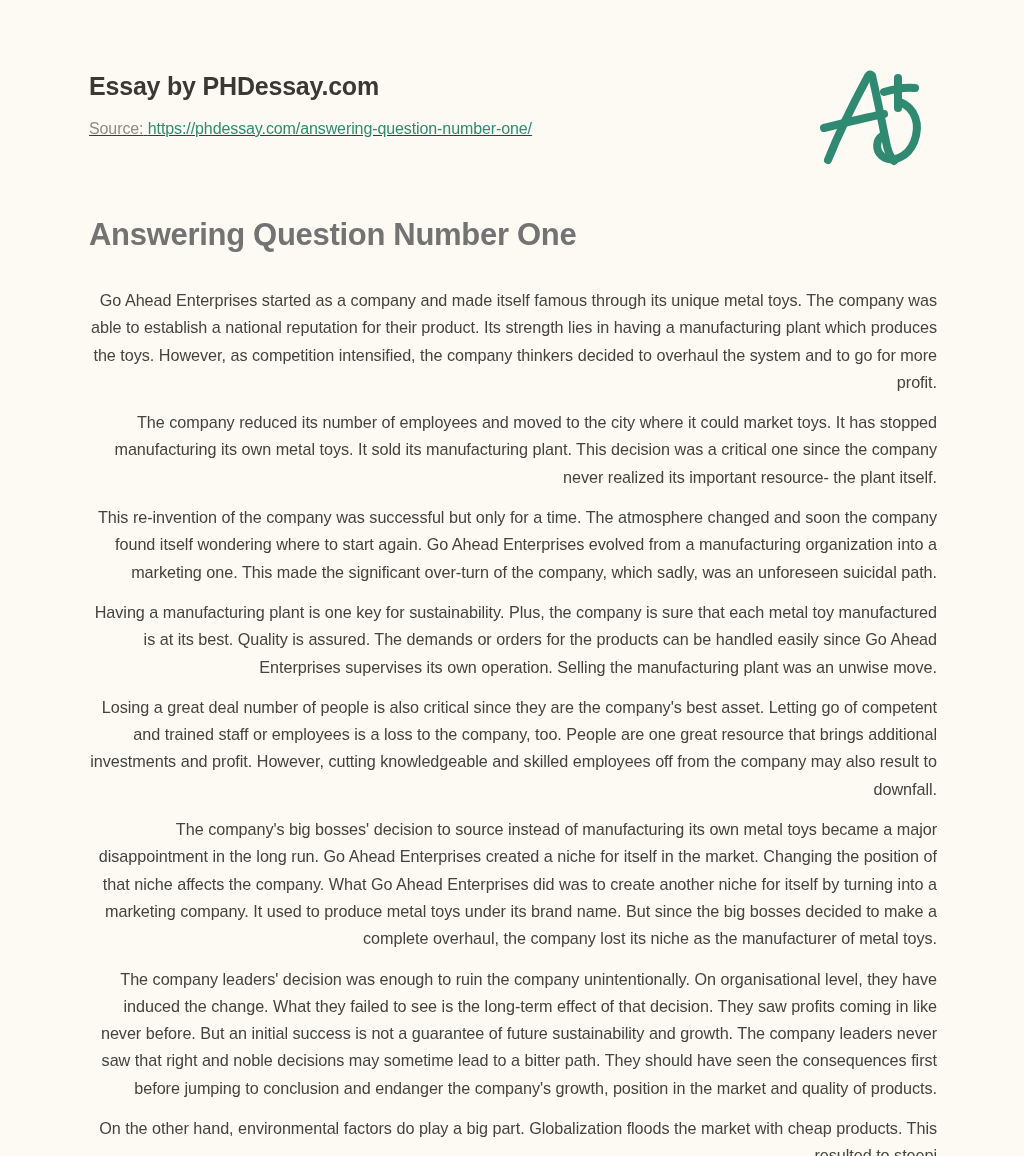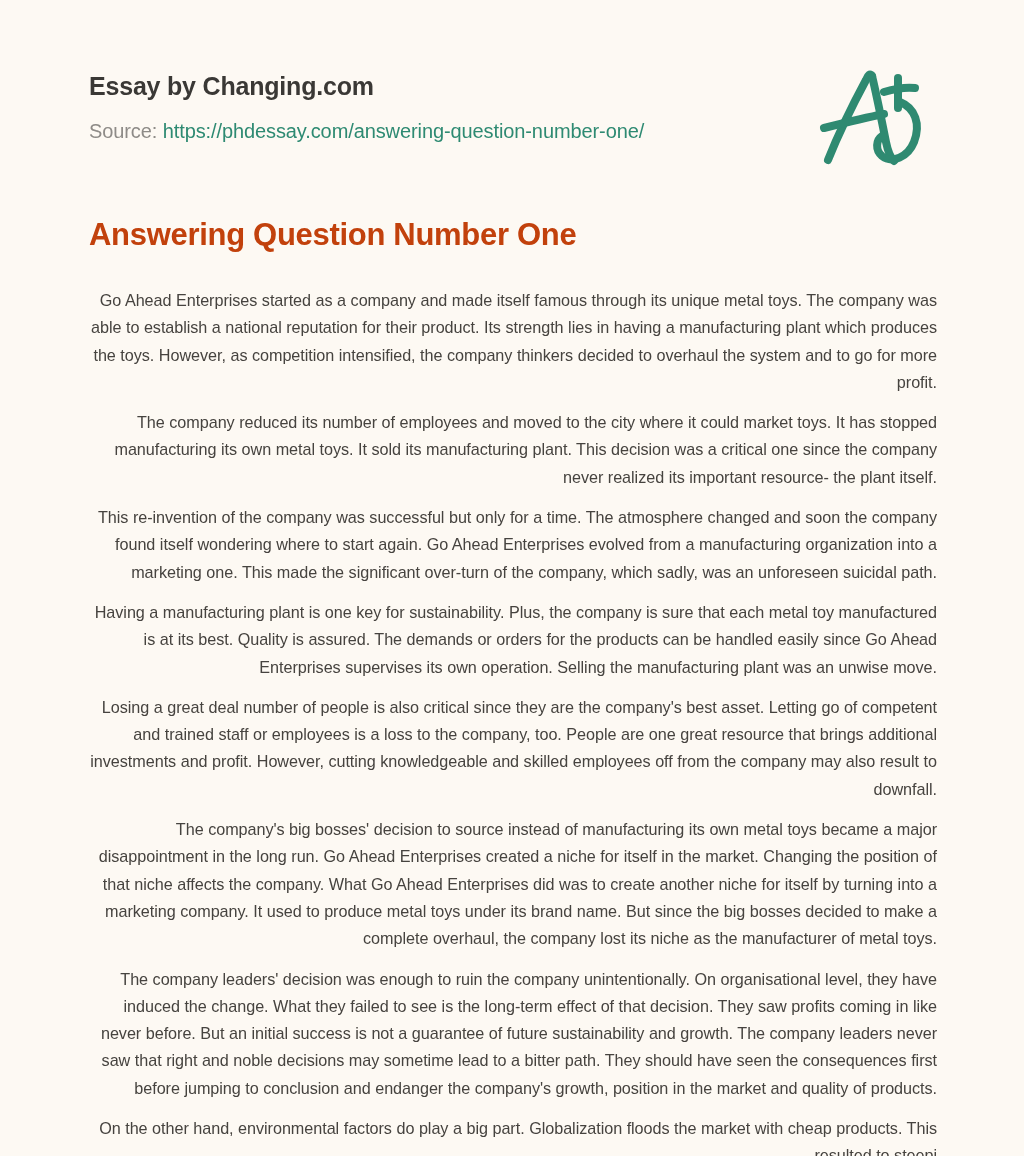--- a/index.html
+++ b/index.html
@@ -43,23 +43,24 @@
     font-weight: bold;
     letter-spacing: -0.2px;
     color: #3a3835;
     white-space: nowrap;
   }
 
   .source-line {
     position: absolute;
     left: 89px;
     top: 120px;
-    font-size: 20px;
+    font-size: 16px;
     white-space: nowrap;
     letter-spacing: -0.1px;
+    text-decoration: underline;
   }
 
   .source-label {
     color: #8e8b87;
   }
 
   .source-url {
     color: #2e8a72;
     text-decoration: none;
   }
@@ -80,21 +81,21 @@
     left: 89px;
     top: 215px;
     width: 848px;
   }
 
   .article-title {
     font-size: 31px;
     font-weight: bold;
     line-height: 40px;
     letter-spacing: -0.3px;
-    color: #c2410c;
+    color: #737373;
     margin-bottom: 32px;
   }
 
   .body-copy p {
     font-size: 16.2px;
     line-height: 27.3px;
     color: #46433f;
     letter-spacing: -0.05px;
     margin-bottom: 13px;
     text-align: right;
@@ -103,21 +104,21 @@
 
   .body-copy p:last-child { margin-bottom: 0; }
 </style>
 </head>
 <body>
 
 <div class="page">
 
   <header class="site-header">
 
-    <div class="brand-line">Essay by Changing.com</div>
+    <div class="brand-line">Essay by PHDessay.com</div>
 
     <div class="source-line">
       <span class="source-label">Source:</span>
       <a class="source-url" href="#">https://phdessay.com/answering-question-number-one/</a>
     </div>
 
     <div class="logo">
       <svg viewBox="0 0 120 110" xmlns="http://www.w3.org/2000/svg" aria-hidden="true">
         <g fill="none" stroke="#2f8a71" stroke-linecap="round" stroke-linejoin="round">
 

